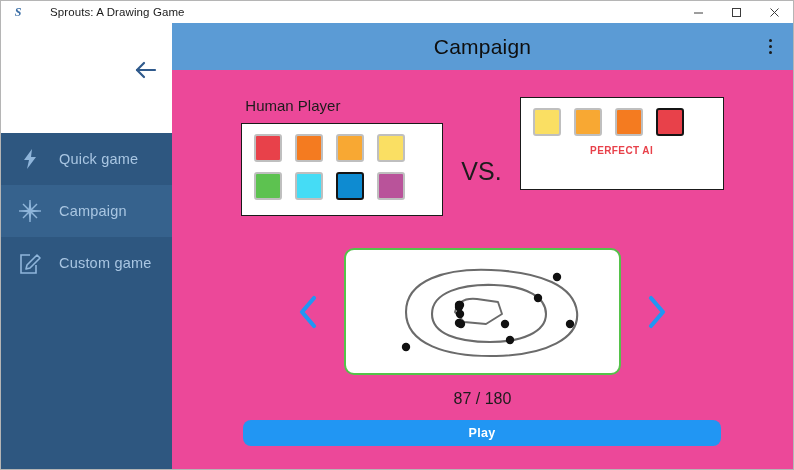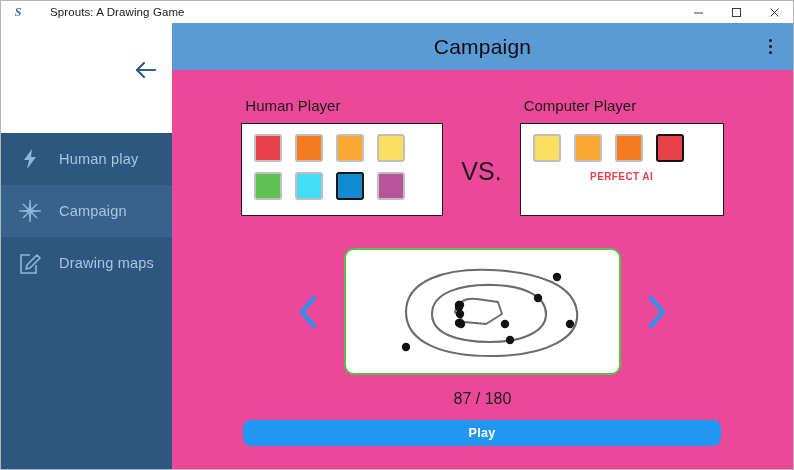--- a/index.html
+++ b/index.html
@@ -324,21 +324,21 @@
   </div>
 
   <div class="sidebar">
 
     <div class="side-item">
       <span class="side-icon">
         <svg width="20" height="22" viewBox="0 0 20 22">
             <polygon points="12,1 4,12 9,12 7,21 16,9 11,9" fill="#8fb5da"></polygon>
           </svg>
       </span>
-      <span class="side-label">Human play</span>
+      <span class="side-label">Quick game</span>
     </div>
 
     <div class="side-item active">
       <span class="side-icon">
         <svg width="24" height="24" viewBox="0 0 24 24" stroke="#8fb5da" stroke-width="1.4" fill="none">
           <polygon points="12,2 13.6,10.4 22,12 13.6,13.6 12,22 10.4,13.6 2,12 10.4,10.4" fill="#8fb5da" stroke="none"></polygon>
           <line x1="5" y1="5" x2="19" y2="19"></line>
             <line x1="19" y1="5" x2="5" y2="19"></line>
           <line x1="12" y1="1" x2="12" y2="23"></line>
             <line x1="1" y1="12" x2="23" y2="12"></line>
@@ -348,21 +348,21 @@
     </div>
 
 
     <div class="side-item">
       <span class="side-icon">
         <svg width="23" height="23" viewBox="0 0 23 23" fill="none" stroke="#8fb5da" stroke-width="1.6">
           <polyline points="17,13 17,21 2,21 2,3 11,3"></polyline>
           <path d="M8 13 L18 3 L21 6 L11 16 L7 17 Z" stroke-linejoin="round"></path>
         </svg>
       </span>
-      <span class="side-label">Drawing maps</span>
+      <span class="side-label">Custom game</span>
     </div>
 
   </div>
 
   <div class="header">
     <div class="header-title">Campaign</div>
     <div class="kebab">
       <span></span>
         <span></span>
         <span></span>
@@ -387,21 +387,20 @@
             <div class="swatch" style="background:#45dcf5"></div>
             <div class="swatch selected" style="background:#0e8bd1"></div>
             <div class="swatch" style="background:#b9539a"></div>
           </div>
         </div>
       </div>
 
       <div class="vs">VS.</div>
 
       <div class="player-col">
-        <div class="player-heading">Computer Player</div>
         <div class="player-box box-ai">
           <div class="swatch-row">
             <div class="swatch" style="background:#fadf63"></div>
             <div class="swatch" style="background:#f8a833"></div>
             <div class="swatch" style="background:#f47b20"></div>
             <div class="swatch selected" style="background:#e8414a"></div>
           </div>
           <div class="ai-label">PERFECT AI</div>
         </div>
       </div>

